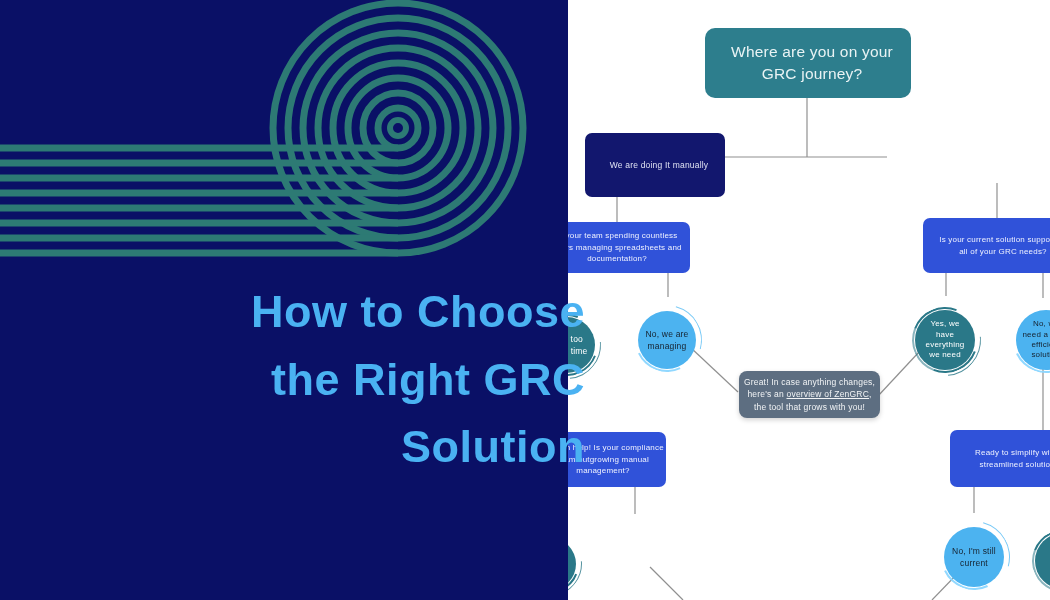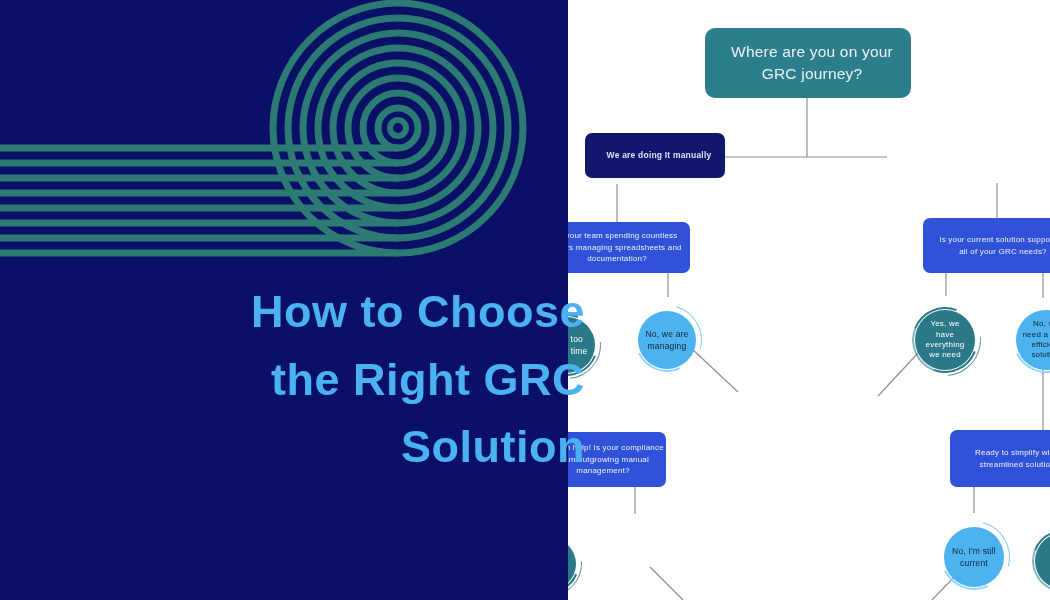--- a/index.html
+++ b/index.html
@@ -67,21 +67,21 @@
       <line x1="650" y1="567" x2="683" y2="600"></line>
       <line x1="961" y1="570" x2="932" y2="600"></line>
     </g>
   </svg>
 
   <div class="node box root" style="left:705px;top:28px;width:206px;height:70px;">
     <span class="txt">Where are you on your
 GRC journey?</span>
   </div>
 
-  <div class="node box navy" style="left:585px;top:133px;width:140px;height:45px;font-weight:bold;">
+  <div class="node box navy" style="left:585px;top:133px;width:140px;height:64px;">
     <span class="txt">We are doing It manually</span>
   </div>
 
 
   <div class="node box royal" style="left:536px;top:222px;width:154px;height:51px;">
     <span class="txt">Is your team spending countless
 hours managing spreadsheets and
 documentation?</span>
   </div>
 
@@ -107,20 +107,25 @@
 we need</span>
   </div>
 
   <div class="node circle light" style="left:1016px;top:295px;width:60px;height:60px;font-size:8px;">
     <span class="txt" style="line-height:1.3;">No, we
 need a more
 efficient
 solution</span>
   </div>
 
+  <div class="node callout" style="left:739px;top:371px;width:141px;height:47px;">
+    <span class="txt"><span>Great! In case anything changes,
+here's an </span><a href="#">overview of ZenGRC</a><span>,
+the tool that grows with you!</span></span>
+  </div>
 
   <div class="node box royal" style="left:532px;top:432px;width:134px;height:55px;">
     <span class="txt">We can help! Is your compliance
 team outgrowing manual
 management?</span>
   </div>
 
 
   <div class="node box royal" style="left:950px;top:430px;width:131px;height:57px;">
     <span class="txt">Ready to simplify with a

